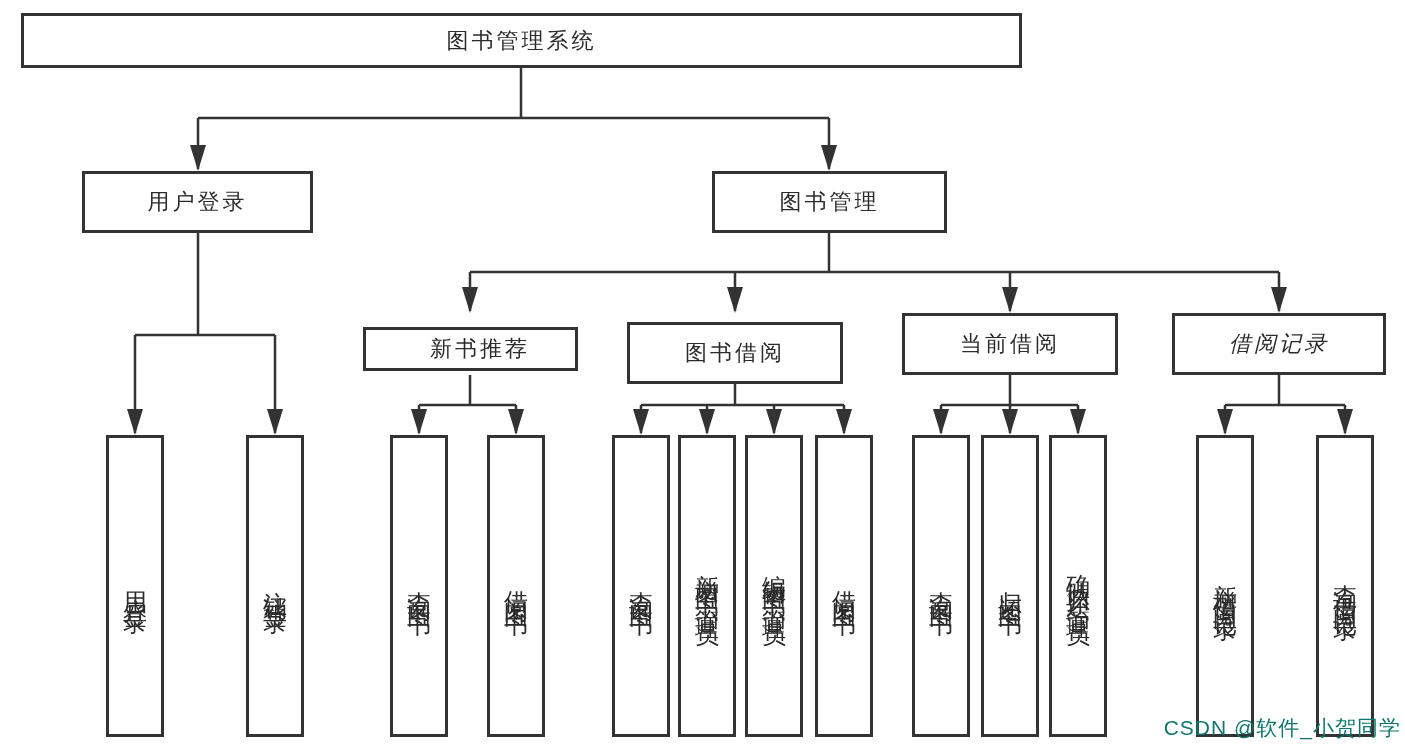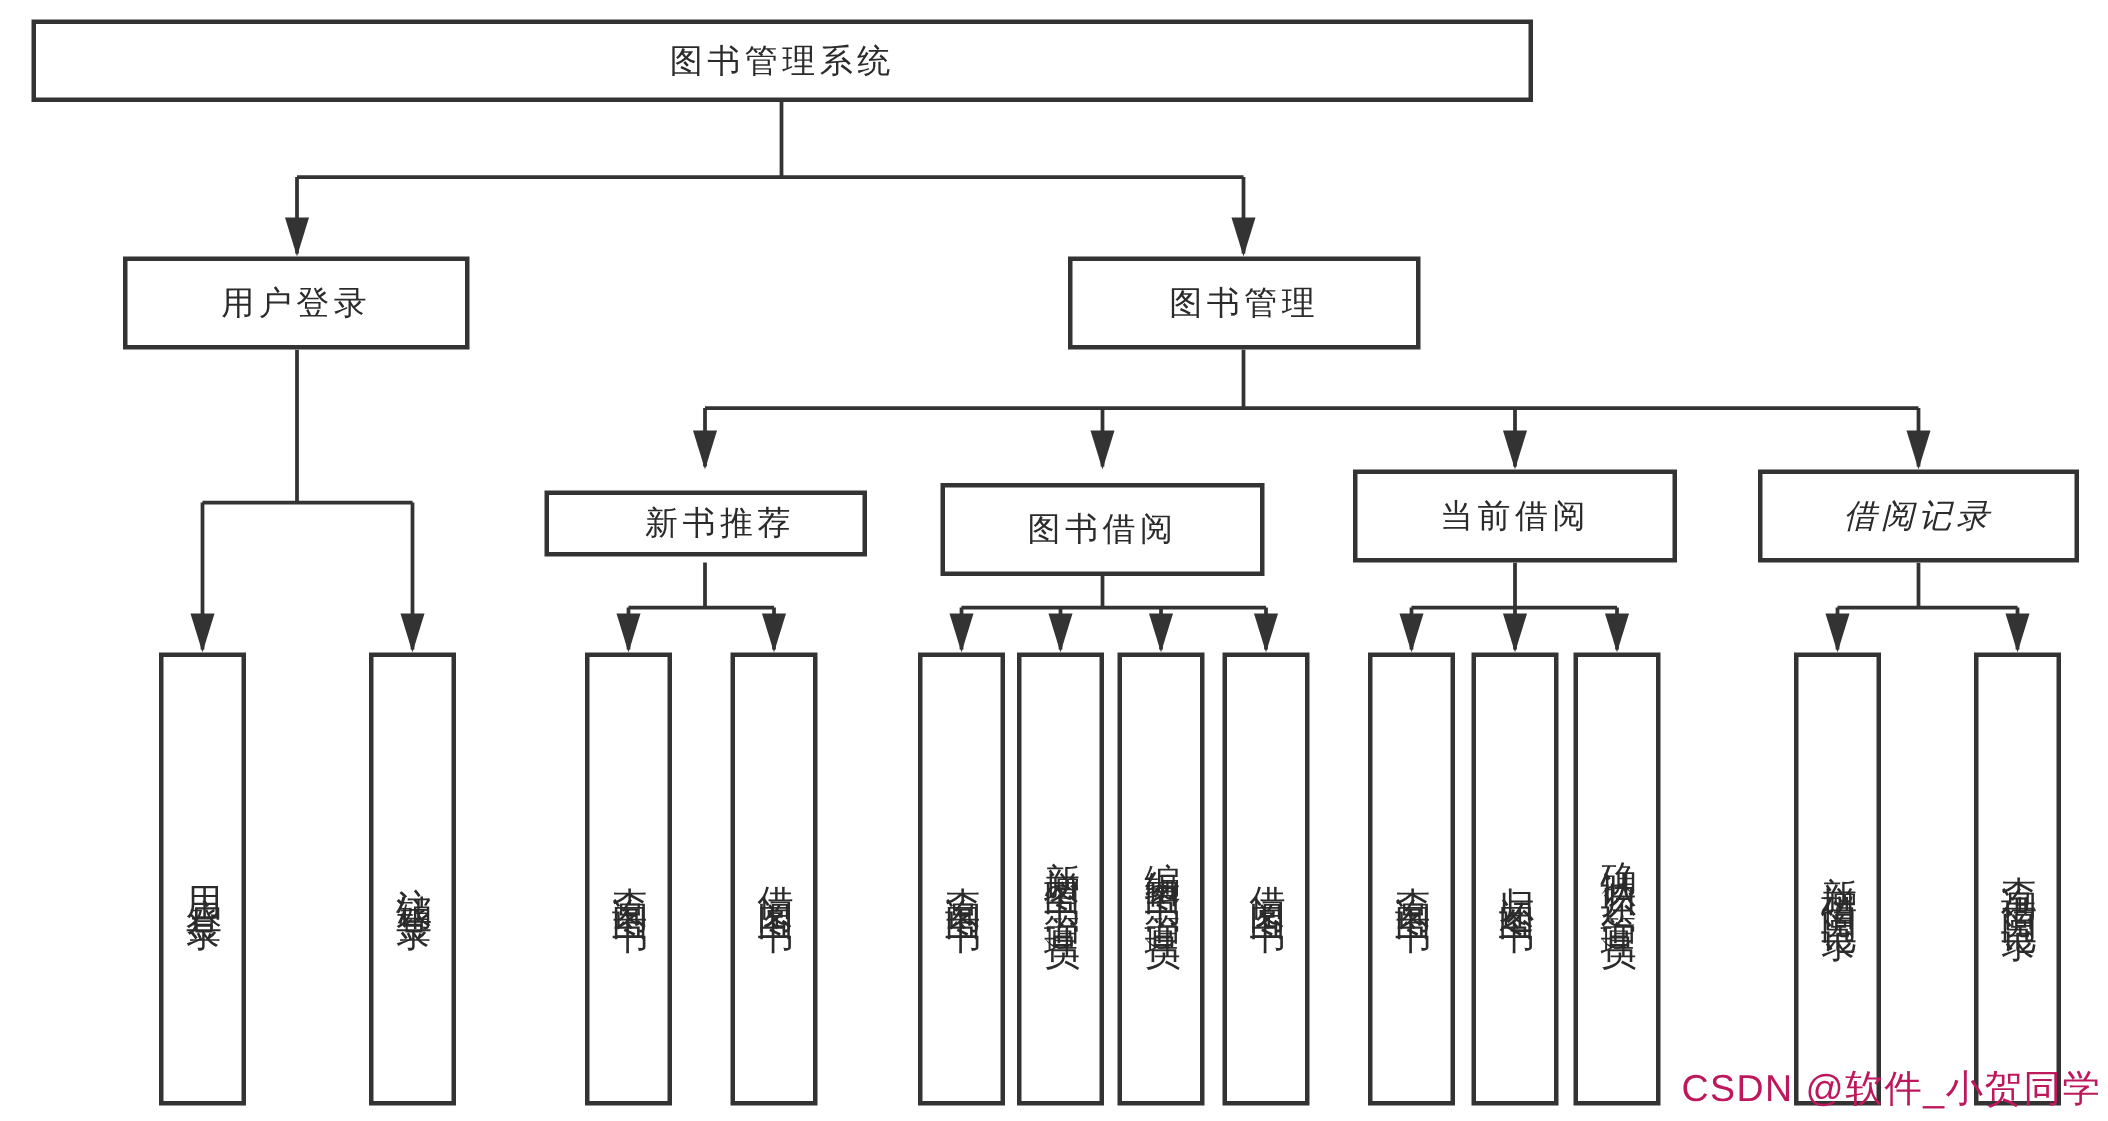--- a/index.html
+++ b/index.html
@@ -42,22 +42,22 @@
   .vbox {
     writing-mode: vertical-rl;
     font-size: 24px;
     letter-spacing: 7px;
     line-height: 1;
   }
   .watermark {
     position: absolute;
     right: 4px;
     bottom: 5px;
-    font-size: 25px;
-    color: #be185d;
+    font-size: 21px;
+    color: #0f766e;
     letter-spacing: 1px;
     white-space: nowrap;
   }
 </style>
 </head>
 <body>
 
 <div class="canvas">
 
   <svg class="wires" width="1405" height="747" viewBox="0 0 1405 747" xmlns="http://www.w3.org/2000/svg">

